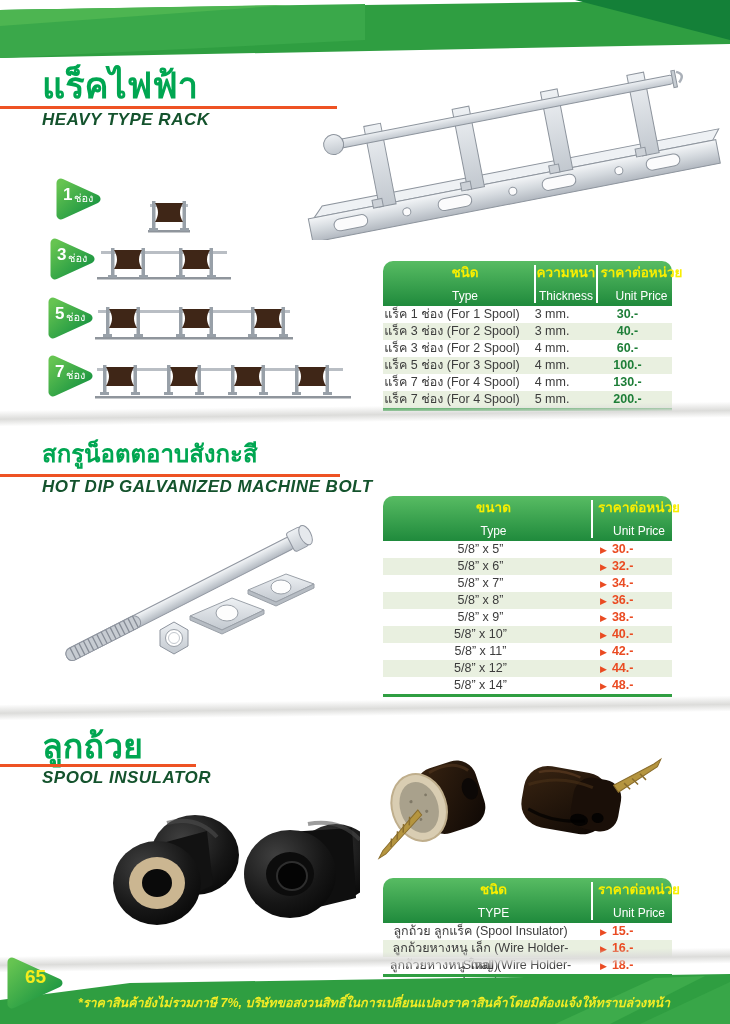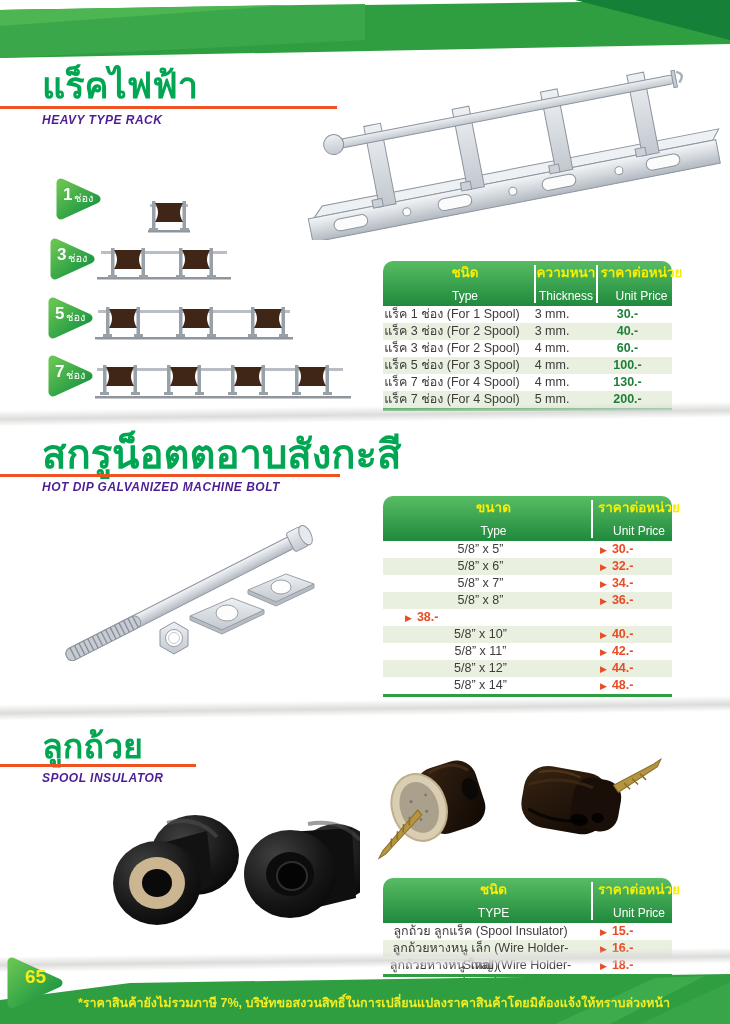--- a/index.html
+++ b/index.html
@@ -3,21 +3,21 @@
 <meta charset="utf-8">
 <style>
   html,body{margin:0;padding:0;background:#fff;}
   .page{position:relative;width:730px;height:1024px;background:#fff;overflow:hidden;
         font-family:"Liberation Sans","DejaVu Sans",sans-serif;}
   .abs{position:absolute;}
 
   
   .title-th{position:absolute;left:42px;color:#00a651;font-weight:bold;font-size:36px;line-height:40px;white-space:nowrap;}
   .title-line{position:absolute;left:0;height:3px;background:#ee5223;}
-  .title-en{position:absolute;left:42px;color:#4c1d95;font-weight:bold;font-style:italic;font-size:12px;line-height:20px;letter-spacing:.5px;white-space:nowrap;}
+  .title-en{position:absolute;left:42px;color:#14532d;font-weight:bold;font-style:italic;font-size:17px;line-height:20px;letter-spacing:.5px;white-space:nowrap;}
 
   
   .ptable{position:absolute;left:383px;width:289px;border-bottom:3px solid #2f9e41;}
   .ptable .row{display:grid;}
   .pt1 .row{grid-template-columns:138px 62px 89px;}
   .pt23 .row{grid-template-columns:195px 94px;}
   .head{background:linear-gradient(#58bc63,#1f8a3c);border-radius:10px 10px 0 0;text-align:center;padding:4px 13px 3px;}
   .head .col+.col{border-left:2px solid #fff;}
   .th-th{display:block;color:#f8ee00;font-weight:bold;font-size:13.5px;line-height:16px;}
   .th-en{display:block;color:#fff;font-size:12px;line-height:14px;margin-top:8px;}
@@ -33,21 +33,21 @@
   .badge-num{position:absolute;left:9px;top:8px;color:#fff;font-weight:bold;font-size:17px;line-height:18px;}
   .badge-unit{position:absolute;left:20px;top:15px;color:#fff;font-size:11px;line-height:12px;font-family:Liberation Mono, monospace;}
 
   
   .divider{position:absolute;left:0;width:730px;height:16px;
      background:linear-gradient(to bottom,rgba(255,255,255,0),#dcdcda 55%,rgba(255,255,255,0));
      transform:skewY(-.7deg);}
 
   
   .page-num{position:absolute;left:25px;top:966px;color:#f5ec1c;font-weight:bold;font-size:19px;}
-  .footer-note{position:absolute;left:78px;top:995px;width:648px;color:#f2ec25;font-weight:bold;font-size:12.5px;line-height:16px;}
+  .footer-note{position:absolute;left:78px;top:995px;width:648px;color:#f2ec25;font-weight:bold;font-style:italic;font-size:12.5px;line-height:16px;}
 </style>
 </head>
 <body>
 
 <div class="page">
 
   <svg width="0" height="0" style="position:absolute" aria-hidden="true">
     <defs>
       <linearGradient id="grn" x1="0" y1="0" x2="1" y2="1">
         <stop offset="0" stop-color="#66c451"></stop>
@@ -232,21 +232,21 @@
       </div>
     <div class="row trow alt">
         <div>แร็ค 7 ช่อง (For 4 Spool)</div>
         <div>5 mm.</div>
         <div class="price1">200.-</div>
       </div>
   </div>
 
   <div class="divider" style="top:406px"></div>
 
-  <div class="title-th" style="top:434px;font-size:40px">สกรูน็อตตอาบสังกะสี</div>
+  <div class="title-th" style="top:434px;font-size:24px">สกรูน็อตตอาบสังกะสี</div>
   <div class="title-line" style="top:474px;width:340px"></div>
   <div class="title-en" style="top:477px">HOT DIP GALVANIZED MACHINE BOLT</div>
 
   <svg class="abs" style="left:38px;top:500px" width="335" height="195" viewBox="0 0 335 195">
     <g transform="rotate(-27 160 95)" stroke="#9096a0" stroke-width="1">
       <rect x="15" y="84" width="255" height="13" rx="6" fill="url(#met1)"></rect>
       <rect x="15" y="84" width="82" height="13" rx="6" fill="#c7ccd2"></rect>
       <path d="M22,84 V97 M27,84 V97 M32,84 V97 M37,84 V97 M42,84 V97 M47,84 V97 M52,84 V97 M57,84 V97 M62,84 V97 M67,84 V97 M72,84 V97 M77,84 V97 M82,84 V97 M87,84 V97 M92,84 V97" stroke="#878d97" stroke-width="1.3"></path>
       <rect x="266" y="80" width="16" height="21" rx="3" fill="url(#met2)"></rect>
       <ellipse cx="283" cy="90.5" rx="5.5" ry="10.5" fill="#e6e9ed"></ellipse>
@@ -289,20 +289,21 @@
       </div>
     <div class="row trow">
         <div>5/8” x 7”</div>
         <div class="price2"><span class="arrow">▶</span><span>34.-</span></div>
       </div>
     <div class="row trow alt">
         <div>5/8” x 8”</div>
         <div class="price2"><span class="arrow">▶</span><span>36.-</span></div>
       </div>
     <div class="row trow">
+        <div>5/8” x 9”</div>
         <div class="price2"><span class="arrow">▶</span><span>38.-</span></div>
       </div>
     <div class="row trow alt">
         <div>5/8” x 10”</div>
         <div class="price2"><span class="arrow">▶</span><span>40.-</span></div>
       </div>
     <div class="row trow">
         <div>5/8” x 11”</div>
         <div class="price2"><span class="arrow">▶</span><span>42.-</span></div>
       </div>

